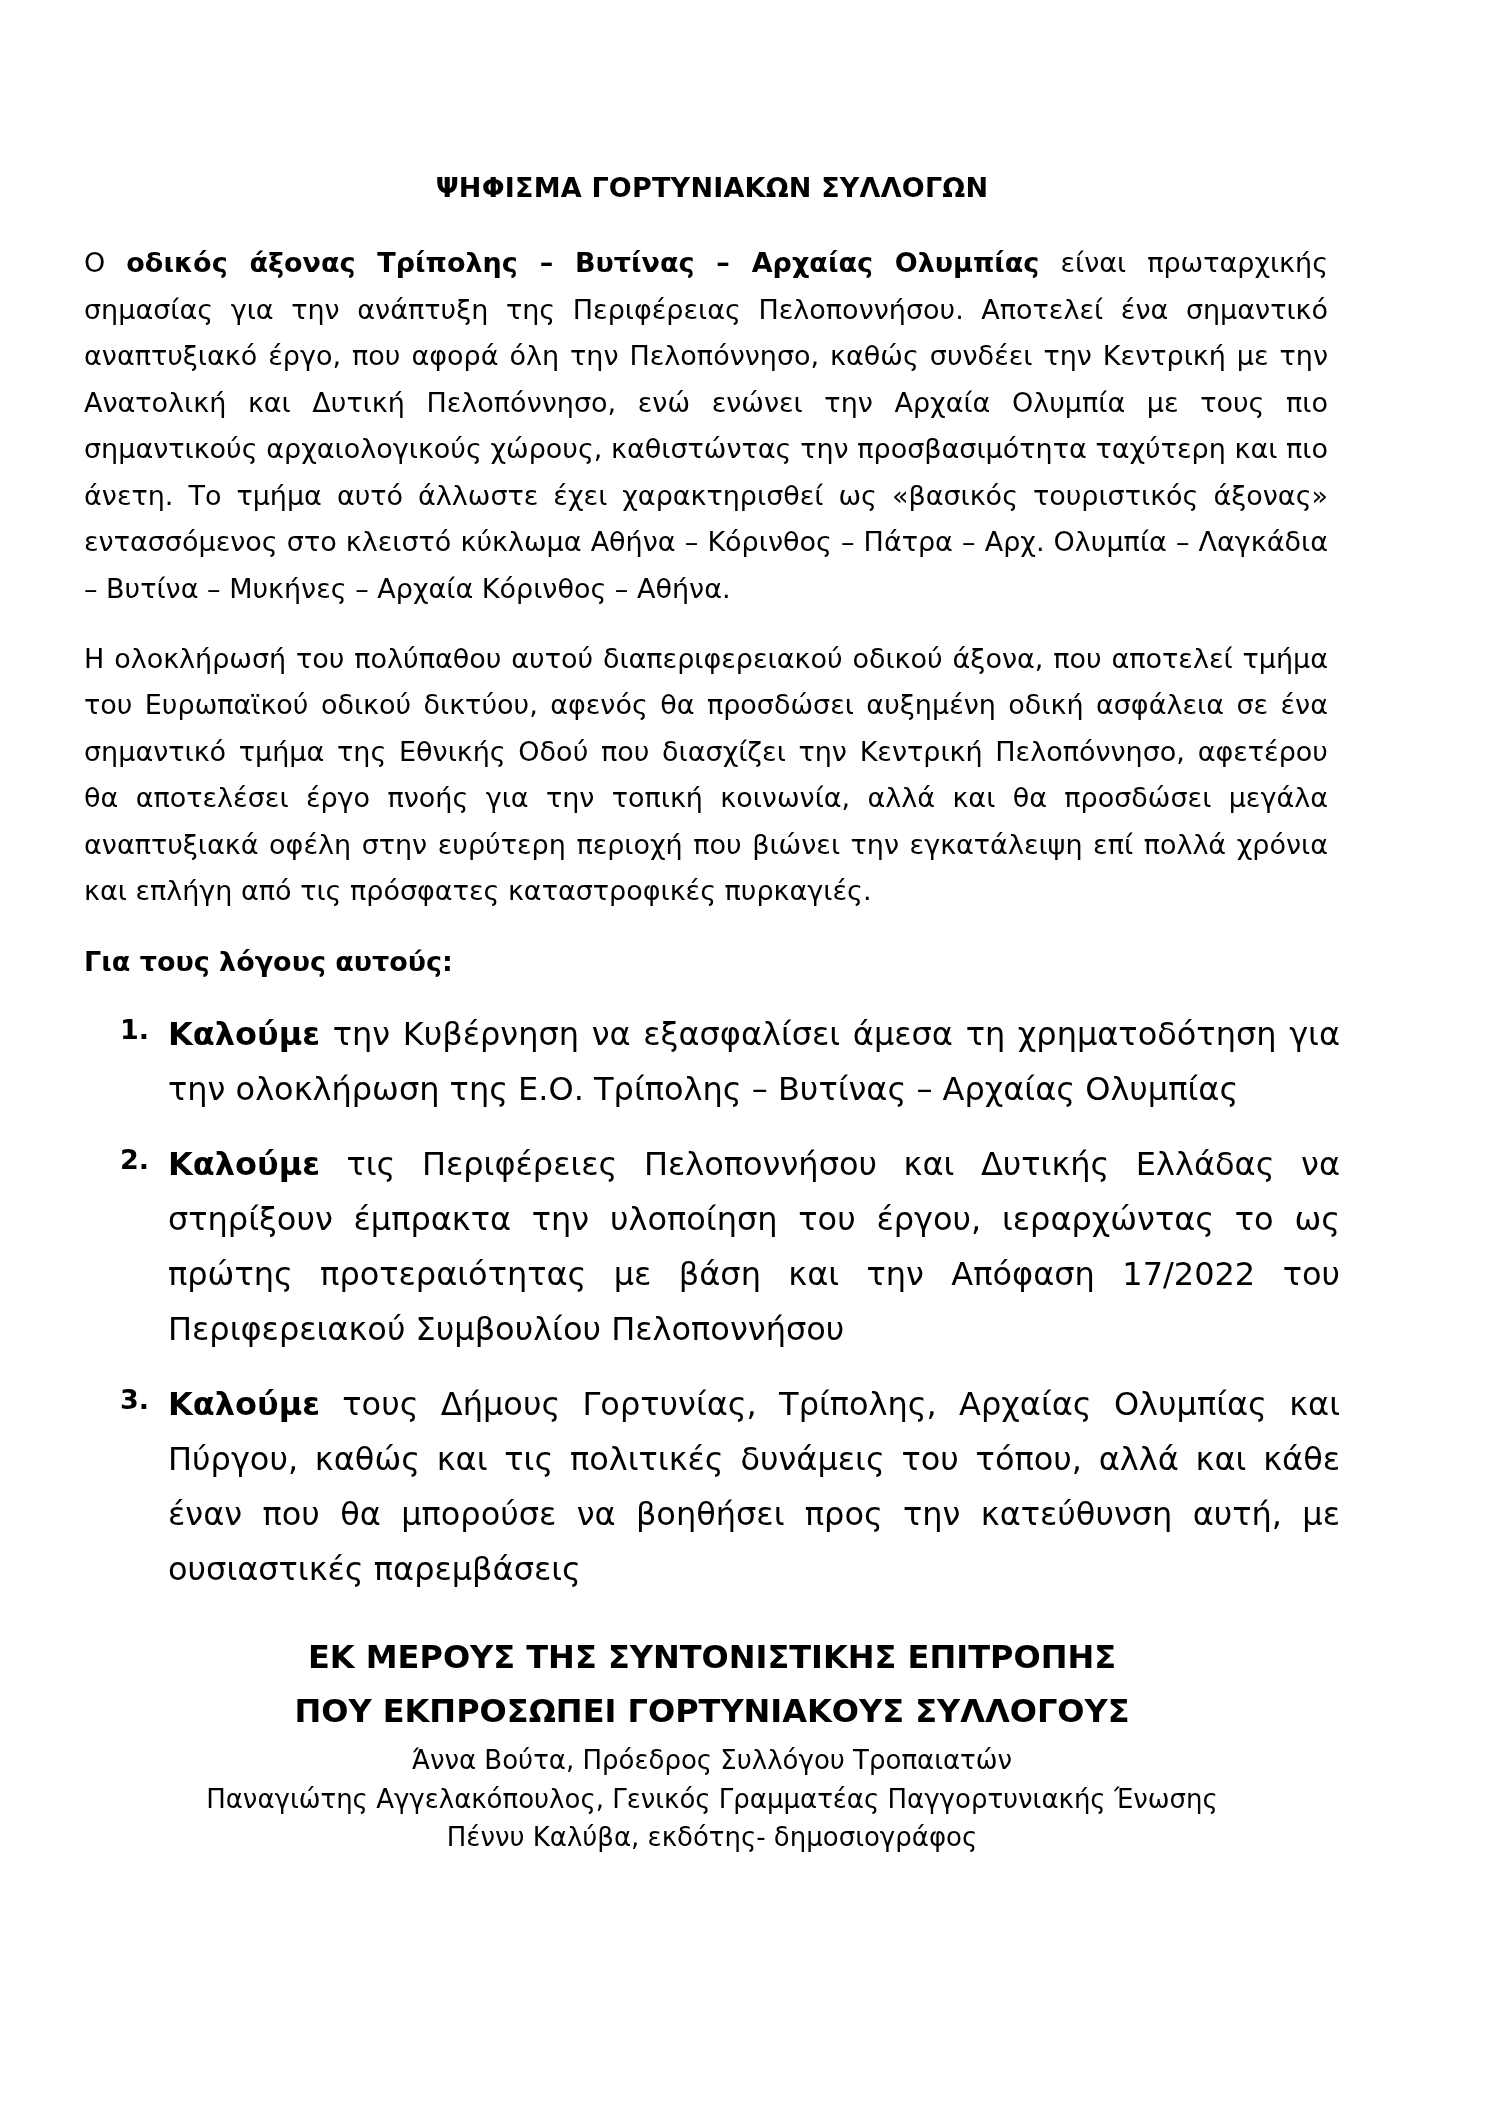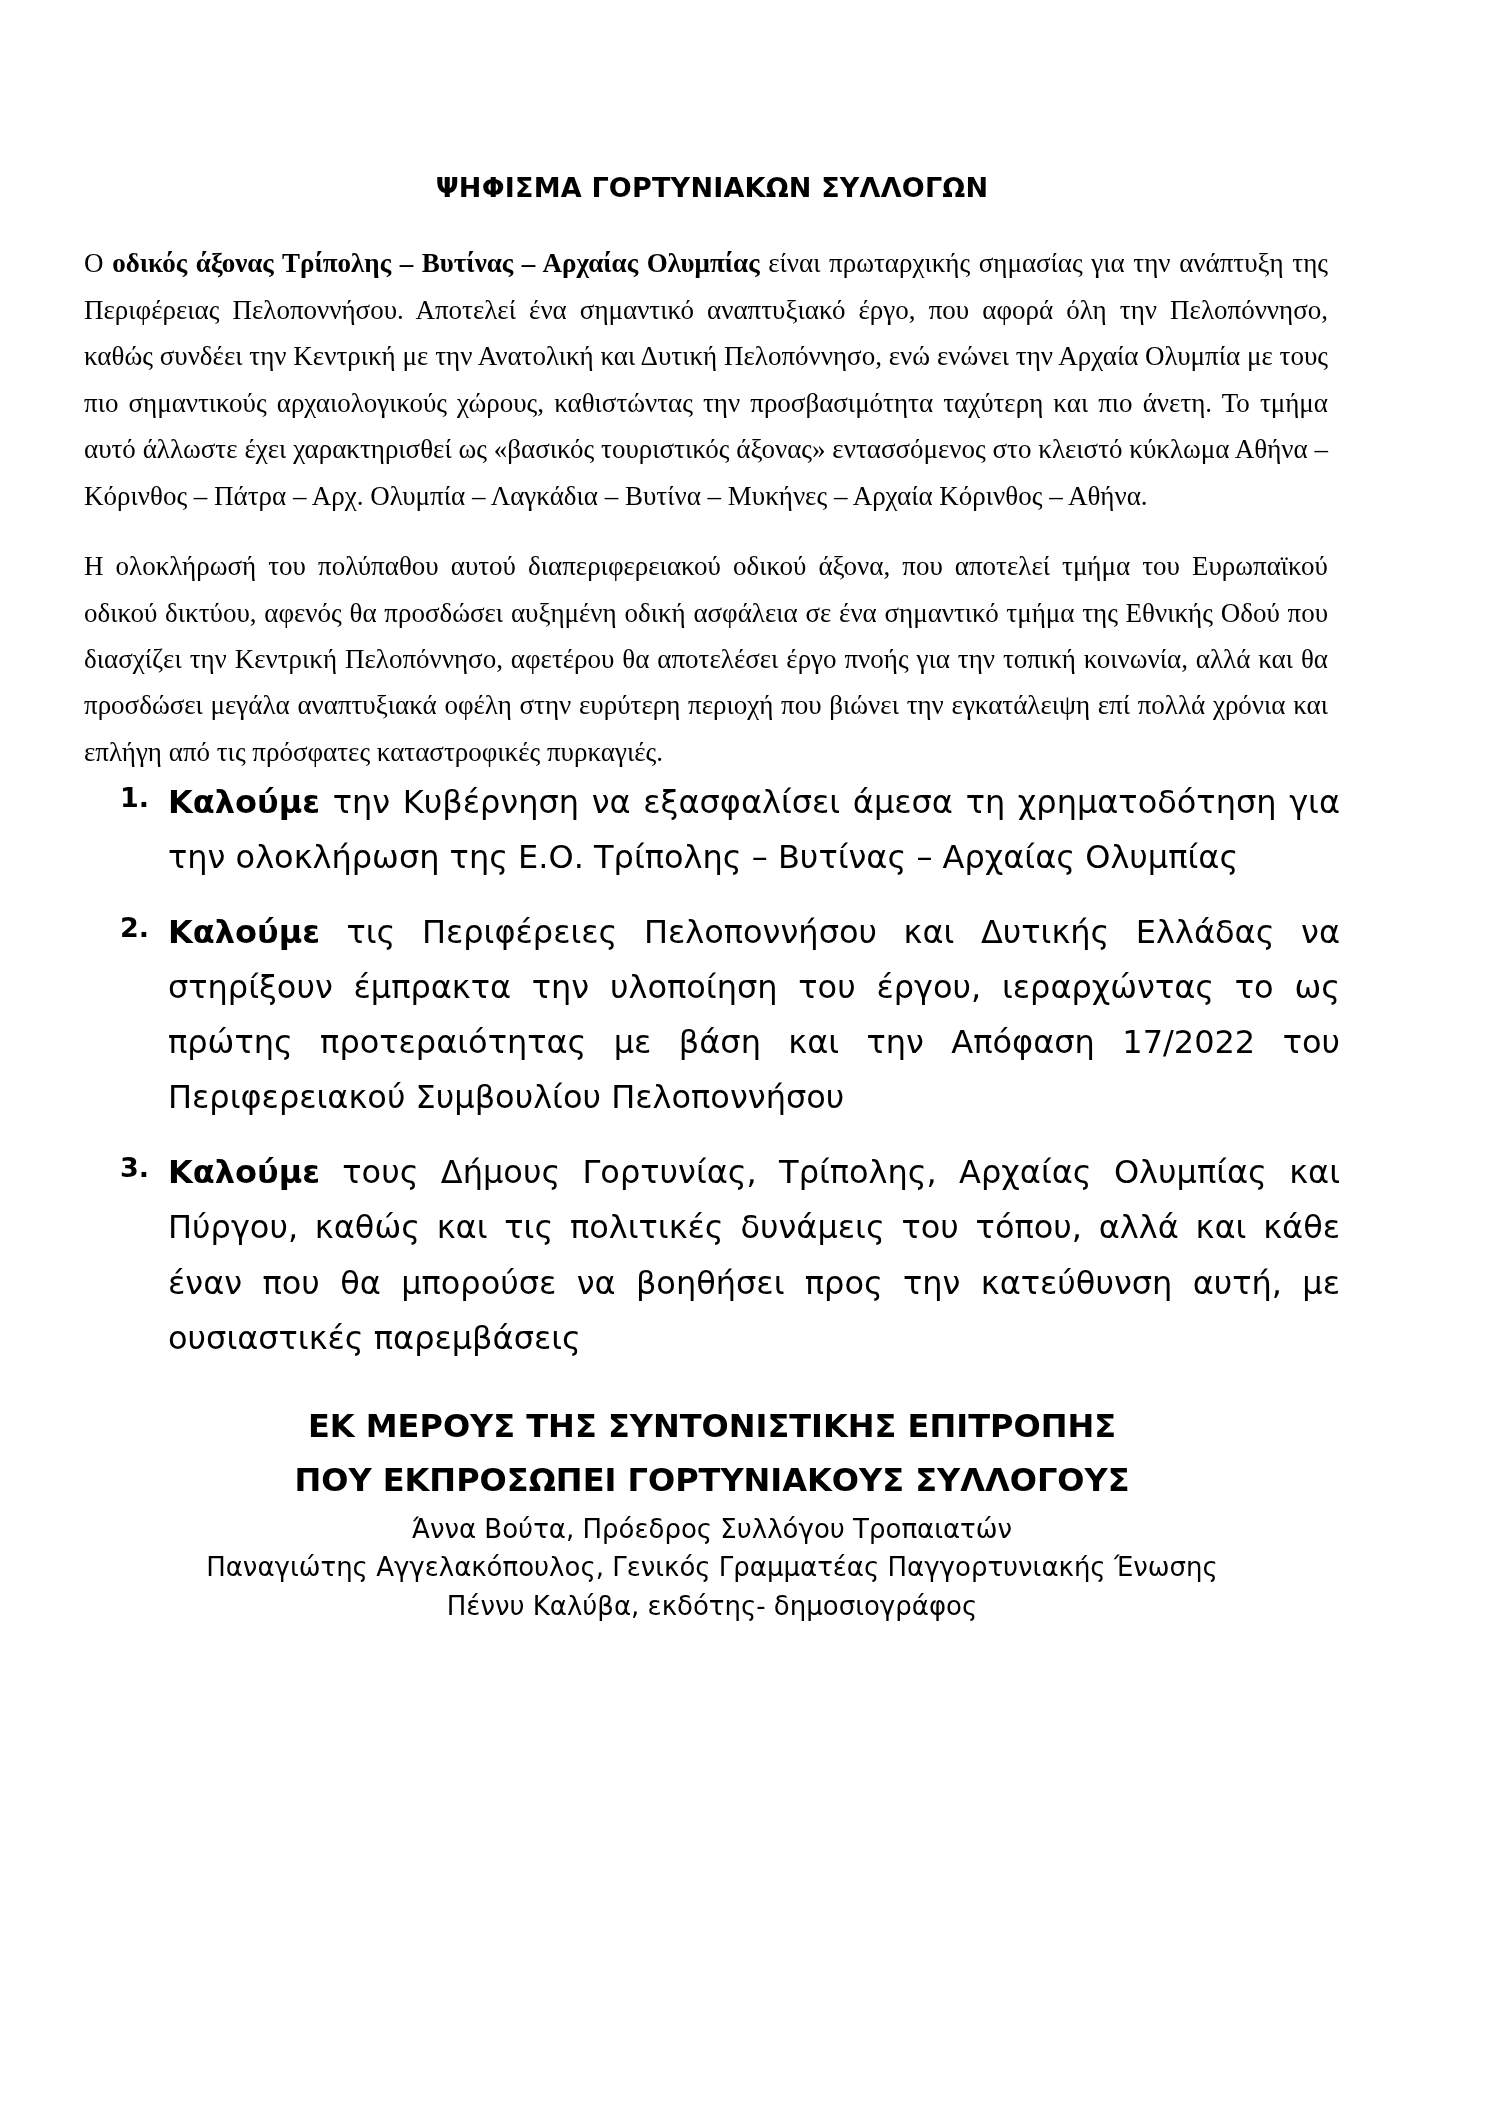--- a/index.html
+++ b/index.html
@@ -30,21 +30,20 @@
     margin: 0 0 34px 0;
     line-height: 1.35;
   }
   .para {
     text-align: justify;
     text-justify: inter-word;
     font-size: 27px;
     line-height: 1.72;
     margin: 0 12px 24px 0;
     hyphens: none;
-    font-family: Liberation Serif, serif;
   }
   .para:last-of-type { margin-bottom: 0; }
   .para b, .bold { font-weight: bold; }
 
   .lead-in {
     font-size: 27px;
     font-weight: bold;
     line-height: 1.72;
     margin: 0 0 22px 0;
     text-align: left;
@@ -97,20 +96,21 @@
 
 <div class="page">
 
   <h1 class="doc-title">ΨΗΦΙΣΜΑ ΓΟΡΤΥΝΙΑΚΩΝ ΣΥΛΛΟΓΩΝ</h1>
 
   <p class="para"><span>Ο </span><b>οδικός άξονας Τρίπολης – Βυτίνας – Αρχαίας Ολυμπίας</b><span> είναι πρωταρχικής σημασίας για την ανάπτυξη της Περιφέρειας Πελοποννήσου. Αποτελεί ένα σημαντικό αναπτυξιακό έργο, που αφορά όλη την Πελοπόννησο, καθώς συνδέει την Κεντρική με την Ανατολική και Δυτική Πελοπόννησο, ενώ ενώνει την Αρχαία Ολυμπία με τους πιο σημαντικούς αρχαιολογικούς χώρους, καθιστώντας την προσβασιμότητα ταχύτερη και πιο άνετη. Το τμήμα αυτό άλλωστε έχει χαρακτηρισθεί ως «βασικός τουριστικός άξονας» εντασσόμενος στο κλειστό κύκλωμα Αθήνα – Κόρινθος – Πάτρα – Αρχ. Ολυμπία – Λαγκάδια – Βυτίνα – Μυκήνες – Αρχαία Κόρινθος – Αθήνα.</span></p>
 
   <p class="para">Η ολοκλήρωσή του πολύπαθου αυτού διαπεριφερειακού οδικού άξονα, που αποτελεί τμήμα του Ευρωπαϊκού οδικού δικτύου, αφενός θα προσδώσει αυξημένη οδική ασφάλεια σε ένα σημαντικό τμήμα της Εθνικής Οδού που διασχίζει την Κεντρική Πελοπόννησο, αφετέρου θα αποτελέσει έργο πνοής για την τοπική κοινωνία, αλλά και θα προσδώσει μεγάλα αναπτυξιακά οφέλη στην ευρύτερη περιοχή που βιώνει την εγκατάλειψη επί πολλά χρόνια και επλήγη από τις πρόσφατες καταστροφικές πυρκαγιές.</p>
 
 
+  <p class="lead-in">Για τους λόγους αυτούς:</p>
 
   <ol class="demands">
     <li><b>Καλούμε</b><span> την Κυβέρνηση να εξασφαλίσει άμεσα τη χρηματοδότηση για την ολοκλήρωση της Ε.Ο. Τρίπολης – Βυτίνας – Αρχαίας Ολυμπίας</span></li>
     <li><b>Καλούμε</b><span> τις Περιφέρειες Πελοποννήσου και Δυτικής Ελλάδας να στηρίξουν έμπρακτα την υλοποίηση του έργου, ιεραρχώντας το ως πρώτης προτεραιότητας με βάση και την Απόφαση 17/2022 του Περιφερειακού Συμβουλίου Πελοποννήσου</span></li>
     <li><b>Καλούμε</b><span> τους Δήμους Γορτυνίας, Τρίπολης, Αρχαίας Ολυμπίας και Πύργου, καθώς και τις πολιτικές δυνάμεις του τόπου, αλλά και κάθε έναν που θα μπορούσε να βοηθήσει προς την κατεύθυνση αυτή, με ουσιαστικές παρεμβάσεις</span></li>
   </ol>
 
   <div class="signature-block">
     <p class="sig-heading">ΕΚ ΜΕΡΟΥΣ ΤΗΣ ΣΥΝΤΟΝΙΣΤΙΚΗΣ ΕΠΙΤΡΟΠΗΣ</p>
     <p class="sig-heading">ΠΟΥ ΕΚΠΡΟΣΩΠΕΙ ΓΟΡΤΥΝΙΑΚΟΥΣ ΣΥΛΛΟΓΟΥΣ</p>

